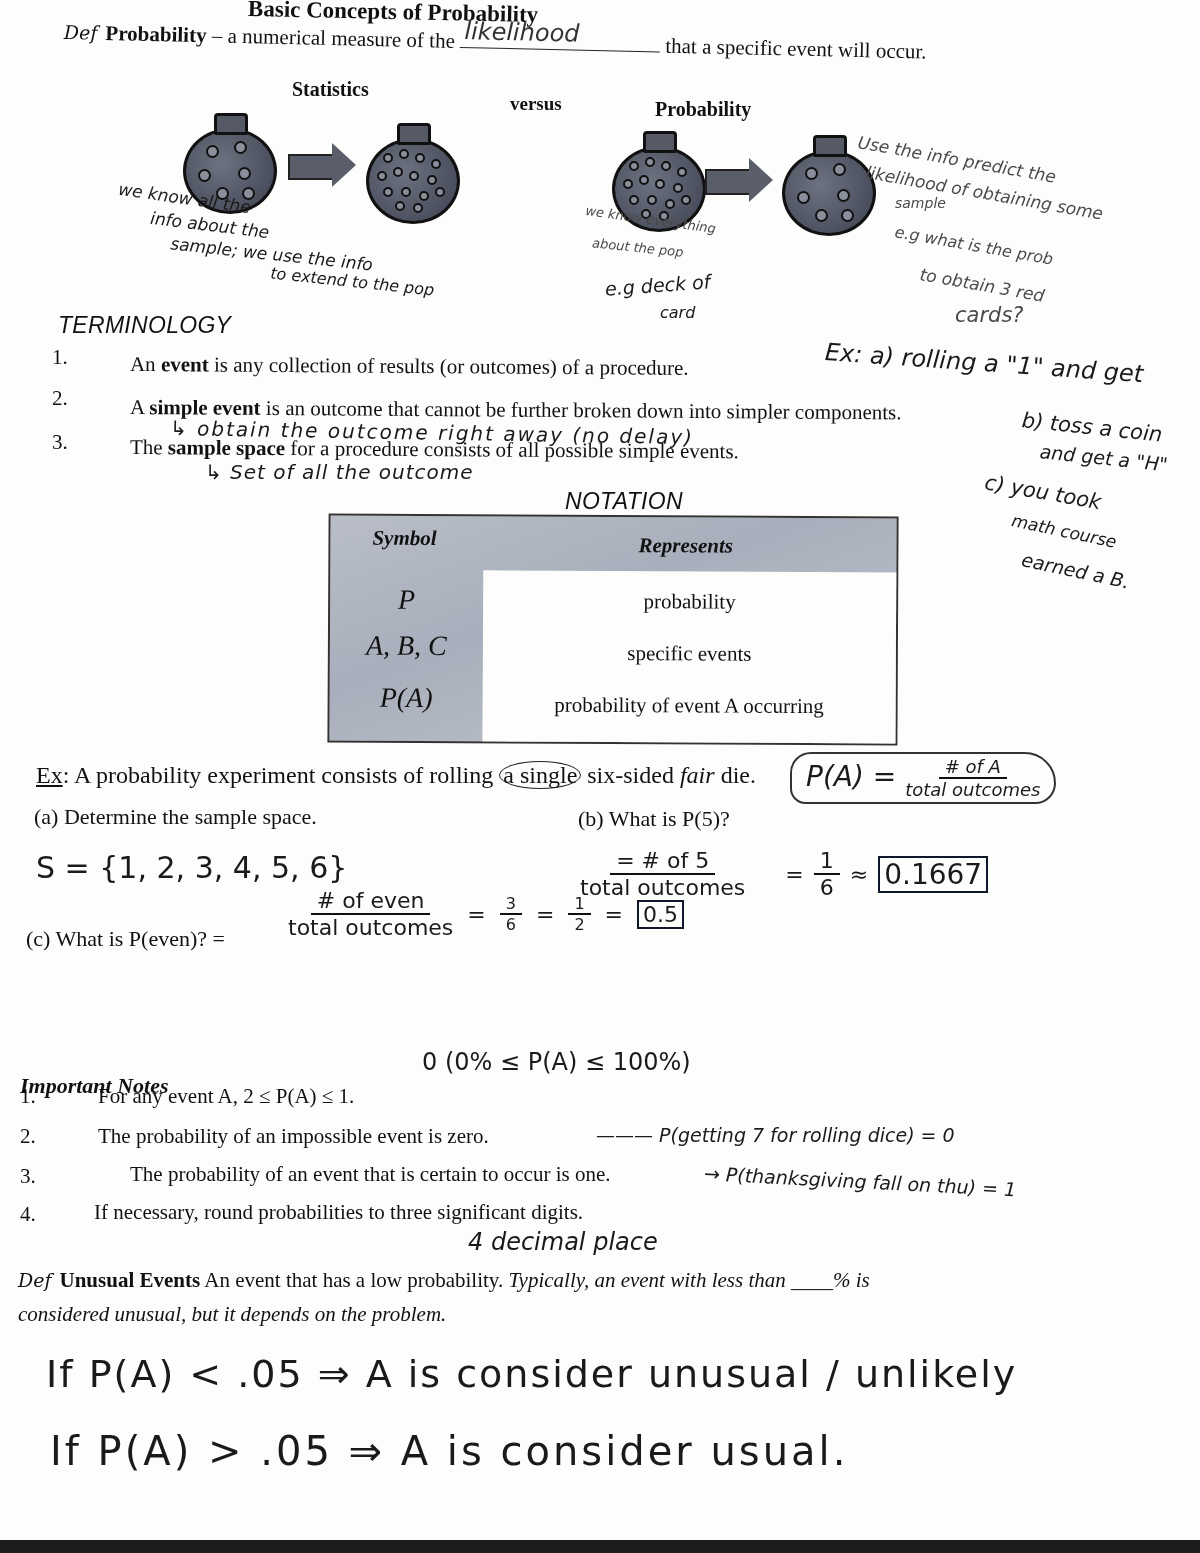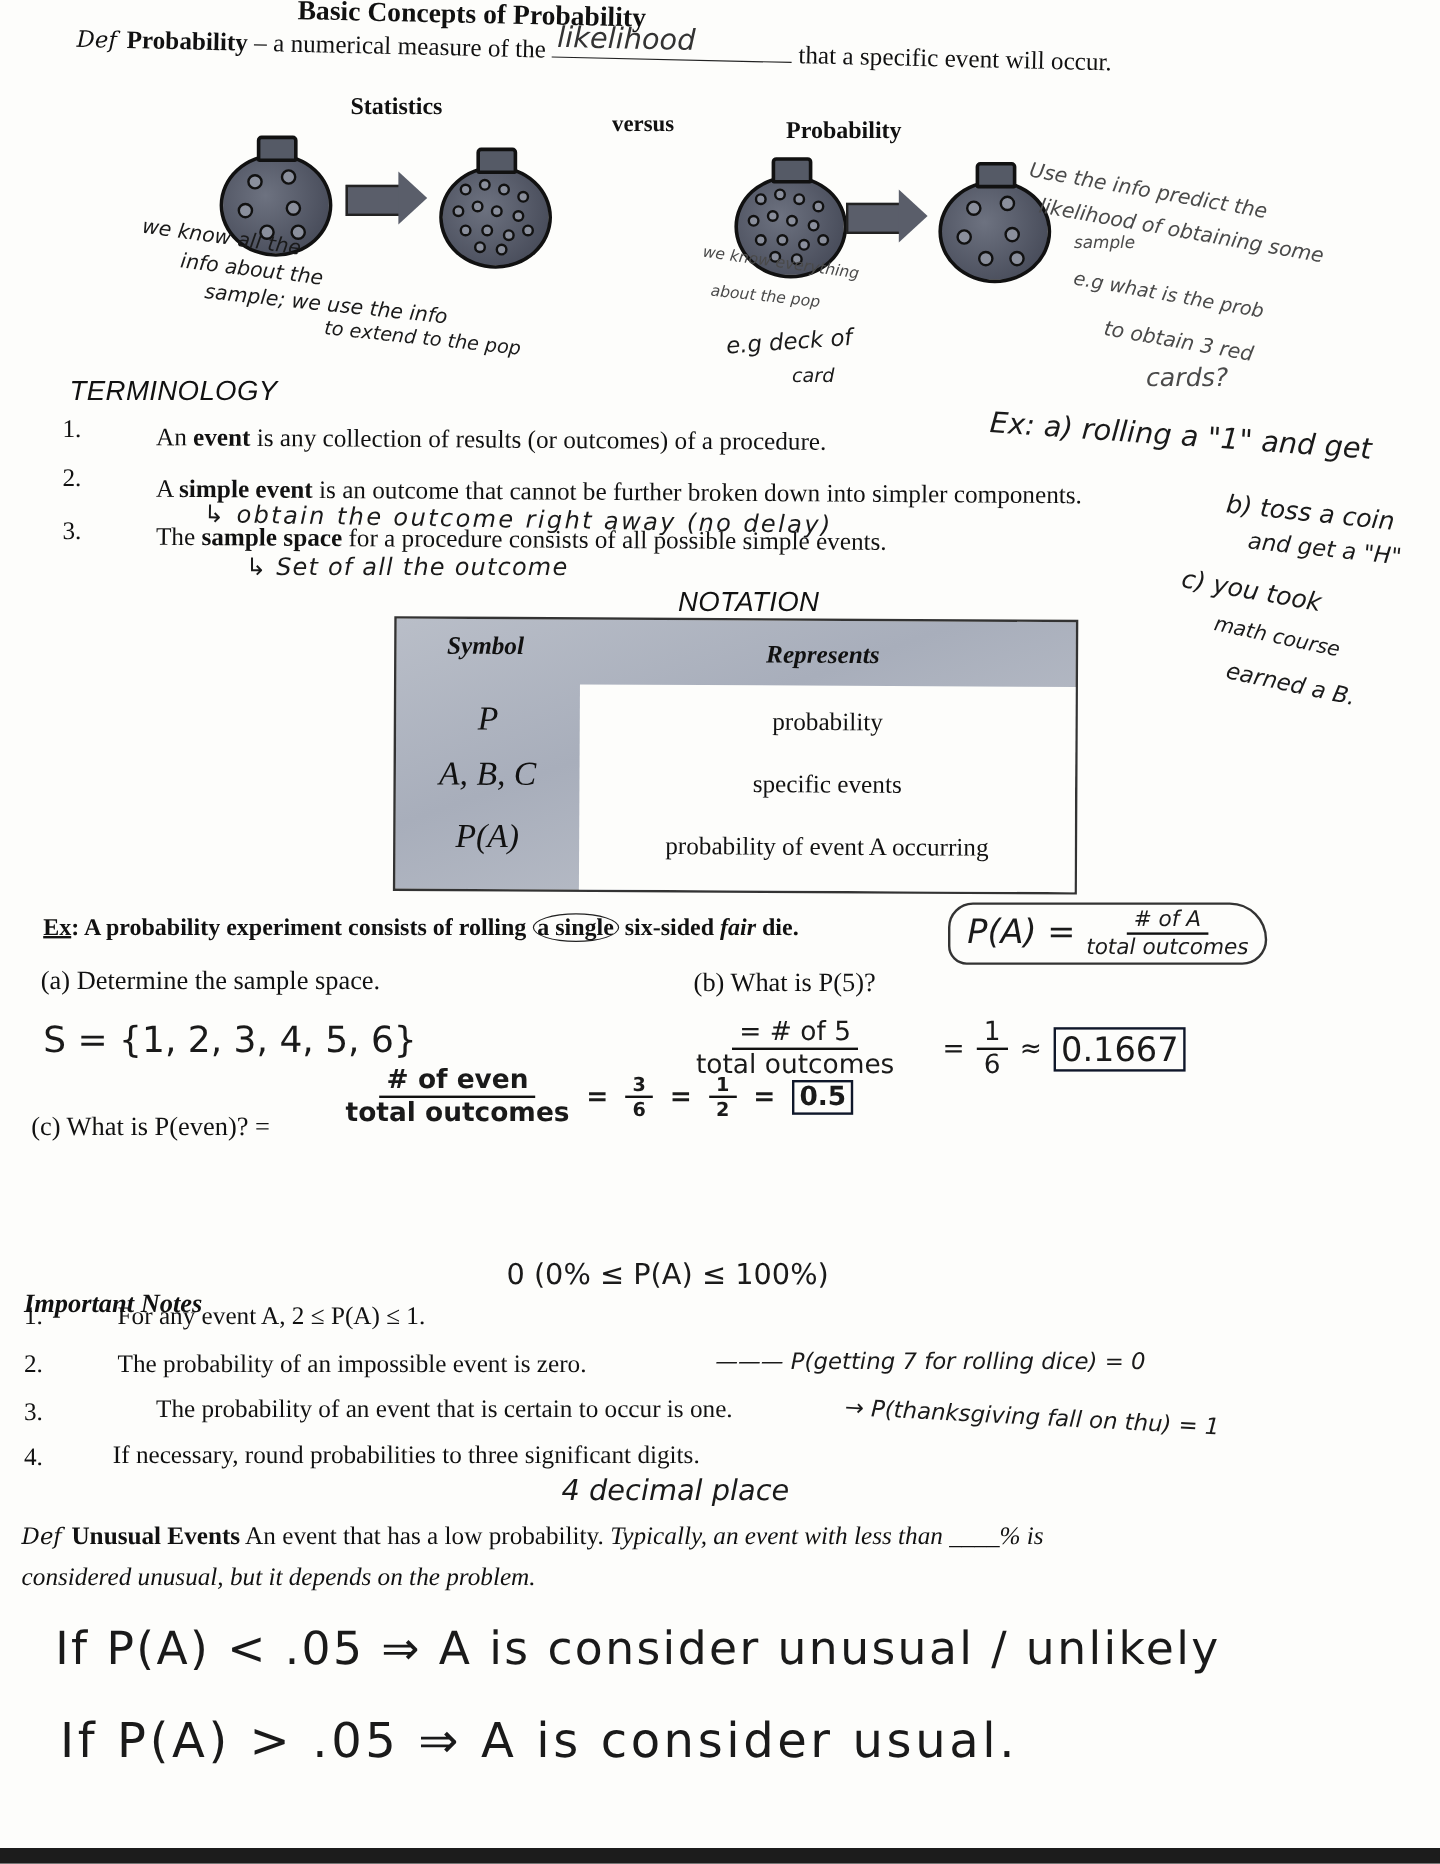--- a/index.html
+++ b/index.html
@@ -177,21 +177,21 @@
   <div class="sym" style="top:68px;">P</div>
   <div class="td" style="left:153px;right:0;top:72px;">probability</div>
 
   <div class="sym" style="top:114px;">A, B, C</div>
   <div class="td" style="left:153px;right:0;top:124px;">specific events</div>
 
   <div class="sym" style="top:166px;">P(A)</div>
   <div class="td" style="left:153px;right:0;top:176px;">probability of event A occurring</div>
 </div>
 
-<div class="abs" style="left:36px;top:762px;font-size:20px;font-weight:bold;">
+<div class="abs" style="left:36px;top:762px;font-size:24px;">
   <span class="underline">Ex</span><span>: A probability experiment consists of rolling </span><span class="circled">a single</span><span> six-sided </span><i>fair</i><span> die.</span>
 </div>
 
 <div class="abs hand" style="left:790px;top:752px;font-size:28px;border:2px solid #333;border-radius:40px 60px 40px 30px;padding:2px 14px;">
   <span>P(A) =</span>
   <span class="frac" style="font-size:18px;">
       <span class="num"># of A</span>
       <span>total outcomes</span>
     </span>
 </div>
@@ -208,21 +208,21 @@
   <span style="margin-left:30px;">=</span>
   <span class="frac">
       <span class="num">1</span>
       <span>6</span>
     </span>
   <span>≈</span>
   <span class="box" style="font-size:28px;">0.1667</span>
 </div>
 
 <div class="abs" style="left:26px;top:926px;font-size:22px;">(c) What is P(even)? =</div>
-<div class="abs hand" style="left:288px;top:888px;font-size:22px;font-style:normal;display:flex;align-items:center;gap:14px;font-weight:bold;">
+<div class="abs hand" style="left:288px;top:888px;font-size:22px;font-style:normal;display:flex;align-items:center;gap:14px;">
   <span class="frac">
       <span class="num"># of even</span>
       <span>total outcomes</span>
     </span>
   <span>=</span>
   <span class="frac" style="font-size:16px;">
       <span class="num">3</span>
       <span>6</span>
     </span>
   <span>=</span>

